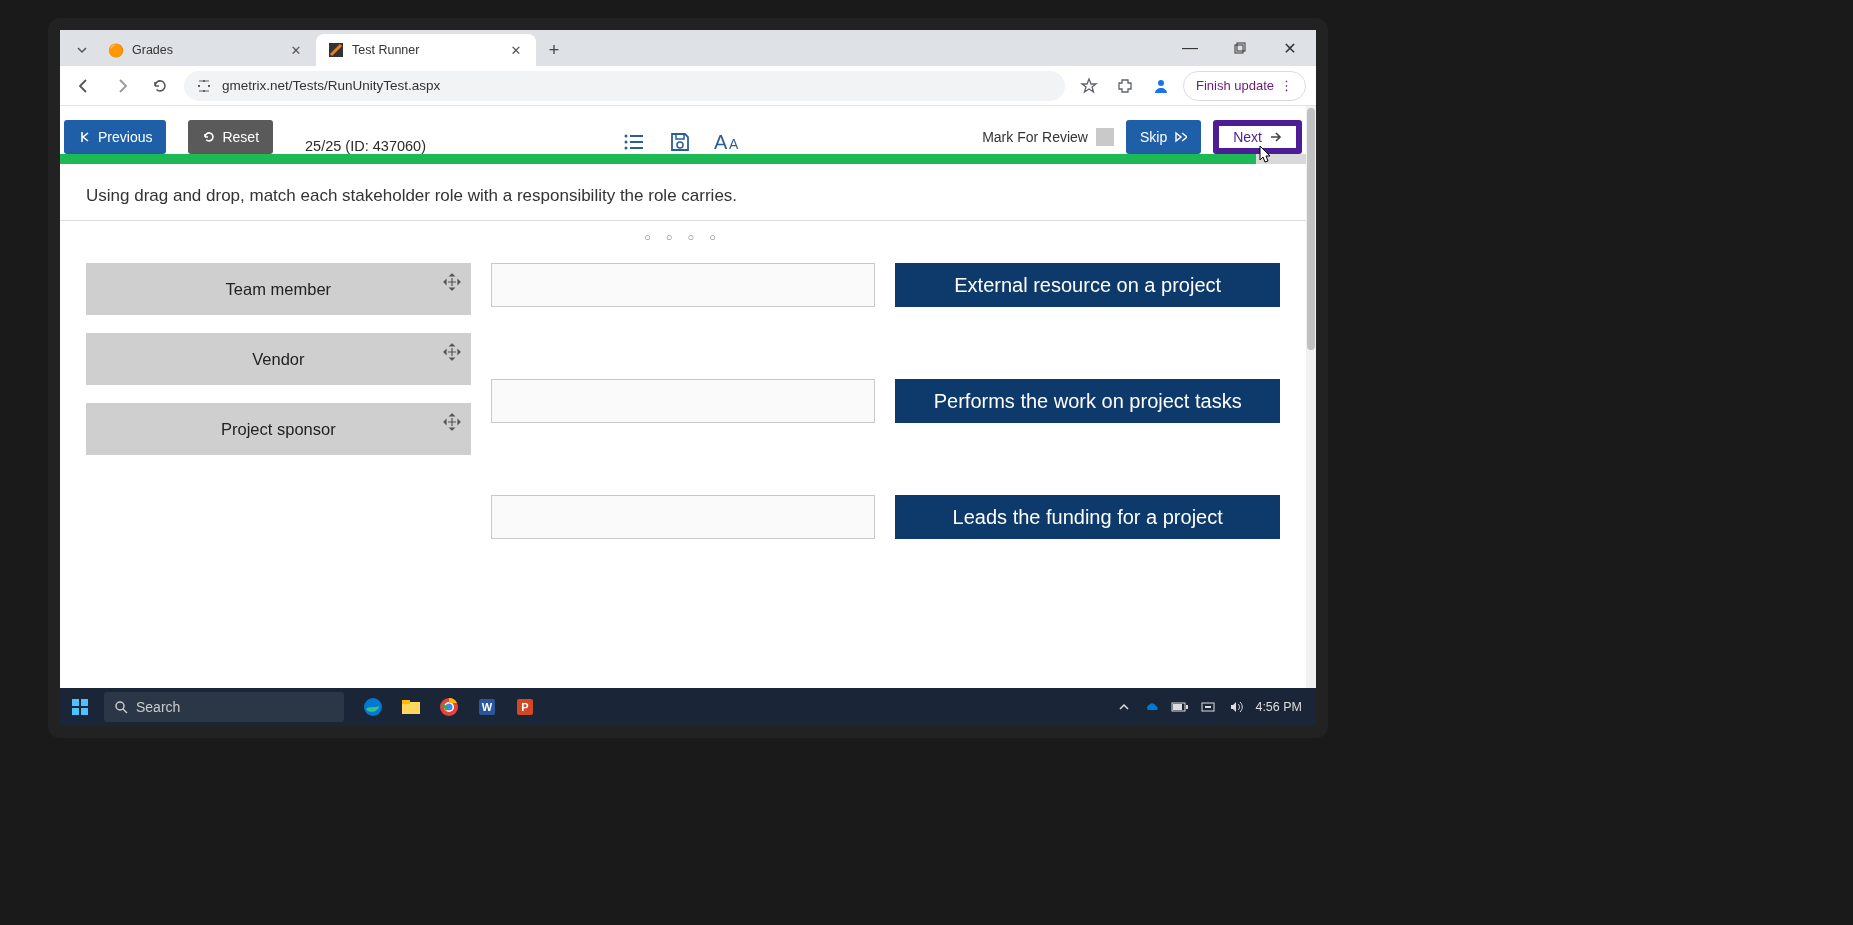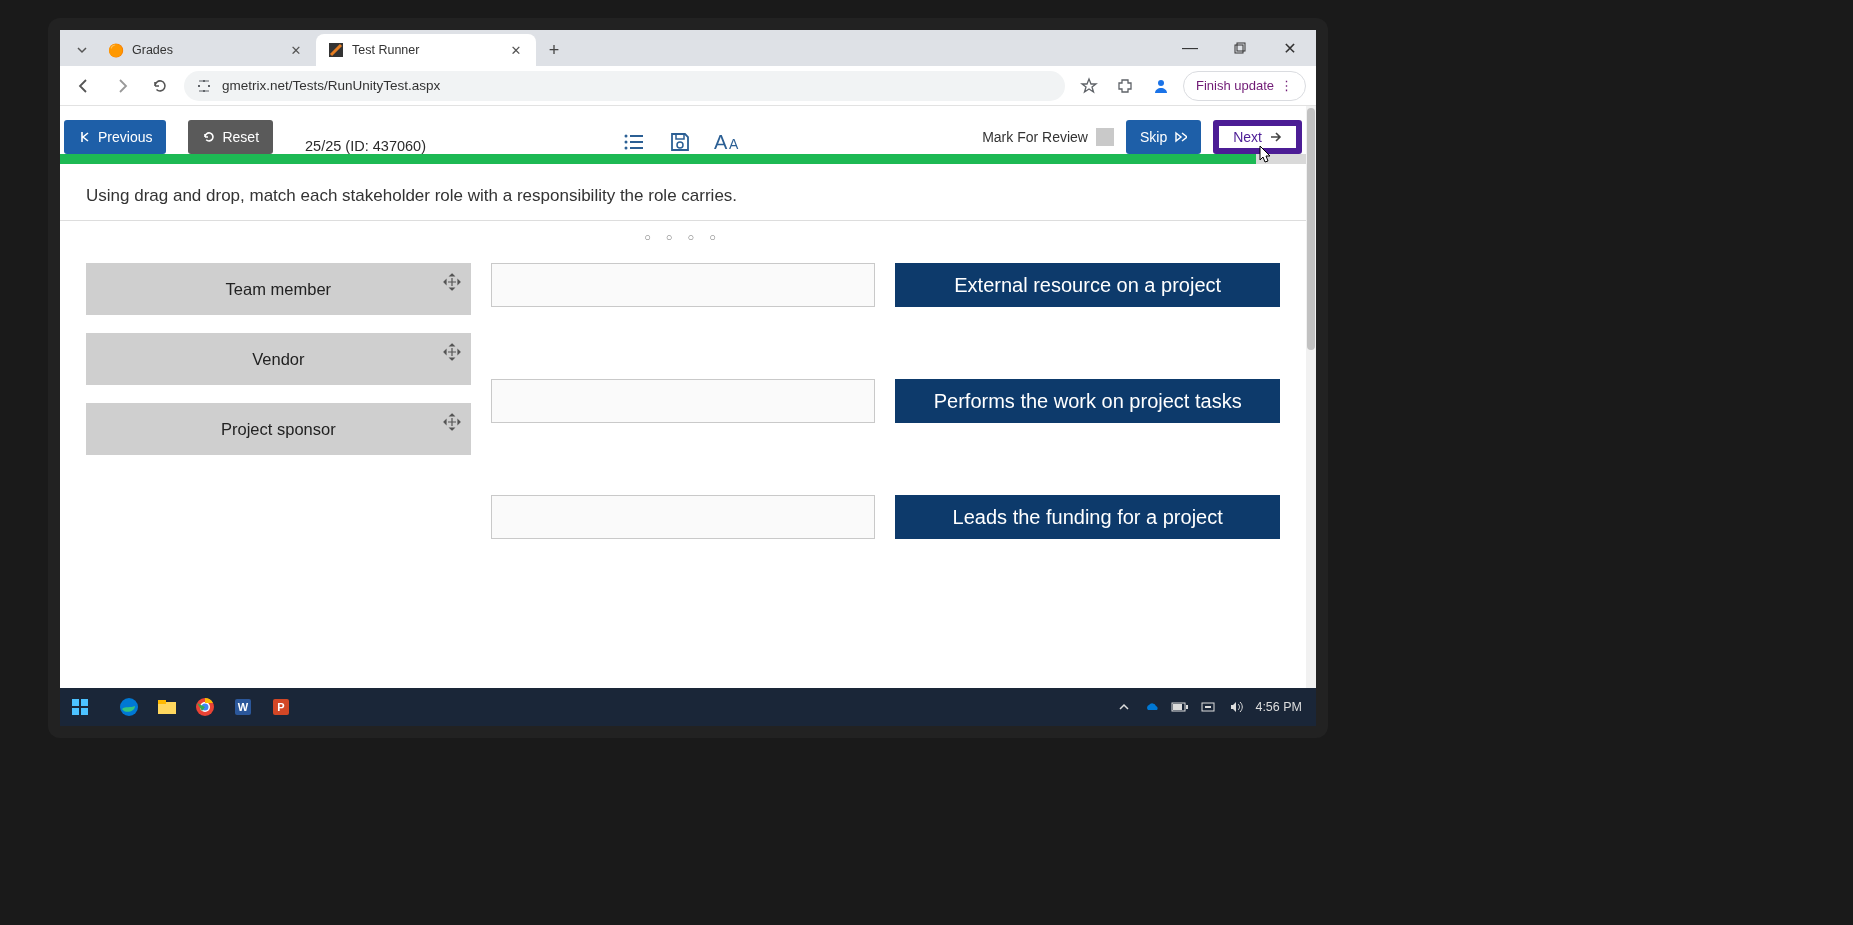--- a/index.html
+++ b/index.html
@@ -409,20 +409,27 @@
 
     <div class="taskbar">
       <div class="start-btn">
         <svg width="18" height="18" viewBox="0 0 18 18">
             <rect x="1" y="1" width="7" height="7" fill="#4cc2ff"></rect>
             <rect x="10" y="1" width="7" height="7" fill="#4cc2ff"></rect>
             <rect x="1" y="10" width="7" height="7" fill="#4cc2ff"></rect>
             <rect x="10" y="10" width="7" height="7" fill="#4cc2ff"></rect>
           </svg>
       </div>
+      <div class="search-box">
+        <svg width="14" height="14" viewBox="0 0 14 14">
+            <circle cx="6" cy="6" r="4" stroke="#ccc" fill="none" stroke-width="1.5"></circle>
+            <path d="M9 9l4 4" stroke="#ccc" stroke-width="1.5"></path>
+          </svg>
+        <span>Search</span>
+      </div>
       <div class="task-icons">
         <div class="task-icon">
             <svg width="22" height="22" viewBox="0 0 22 22">
               <circle cx="11" cy="11" r="9" fill="#0078d4"></circle>
               <path d="M4 13c3 5 13 3 13-3-4 2-10 0-13 3z" fill="#33c481"></path>
             </svg>
           </div>
         <div class="task-icon">
             <svg width="22" height="22" viewBox="0 0 22 22">
               <rect x="2" y="6" width="18" height="12" fill="#ffd75e"></rect>

